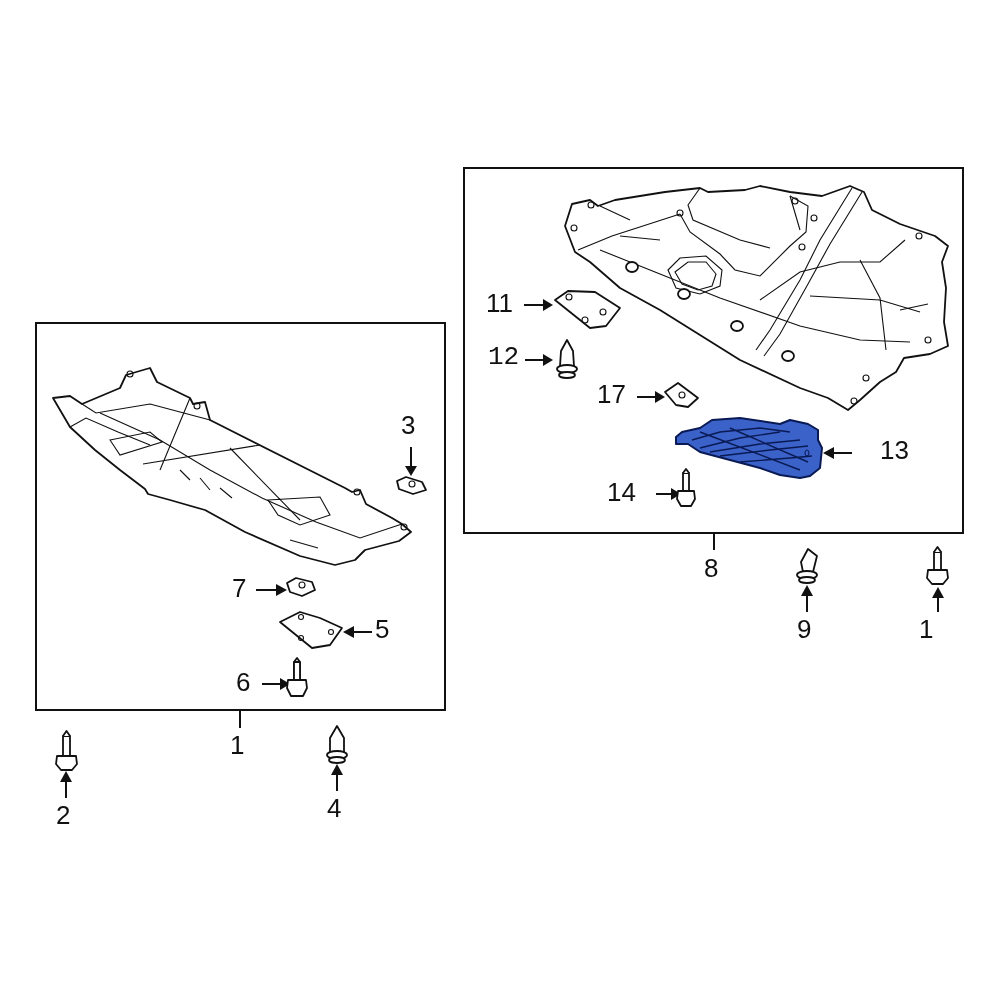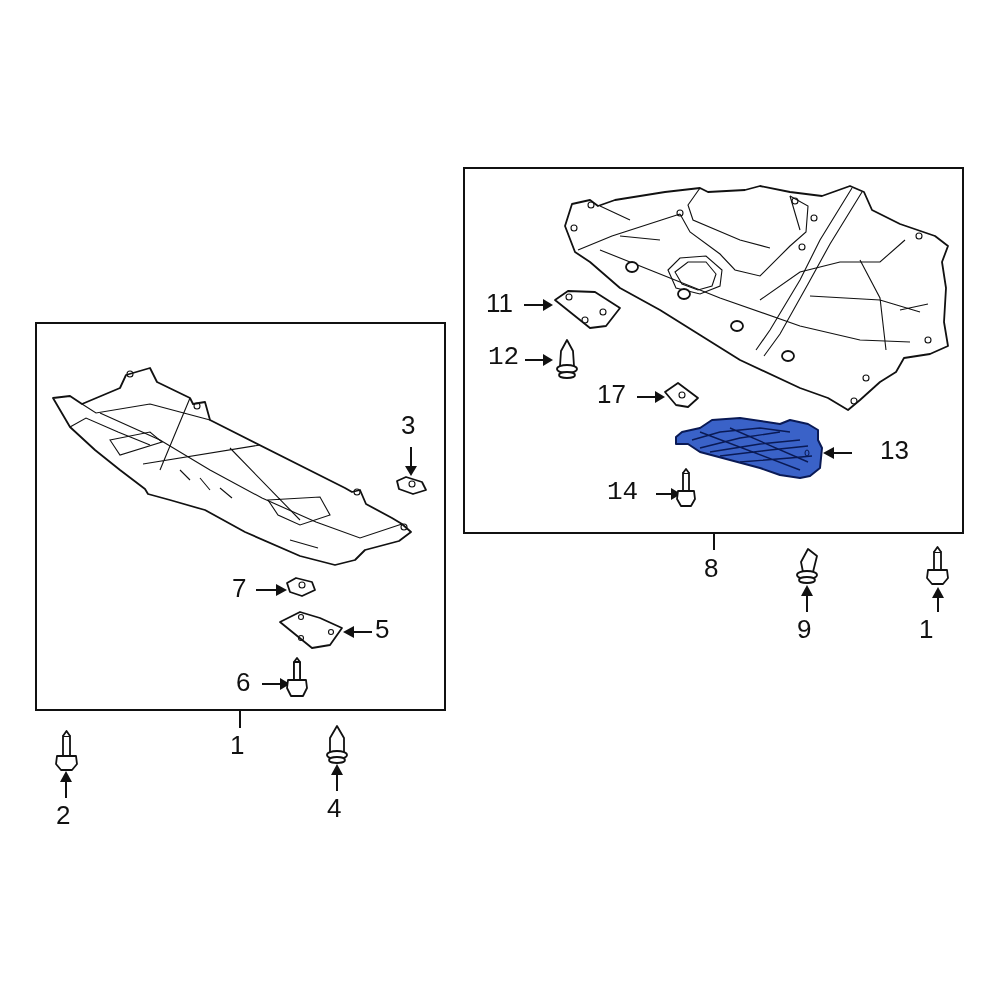--- a/index.html
+++ b/index.html
@@ -183,15 +183,15 @@
   <span class="callout" style="left:327px; top:795px;">4</span>
   <span class="callout" style="left:375px; top:616px;">5</span>
   <span class="callout" style="left:236px; top:669px;">6</span>
   <span class="callout" style="left:232px; top:575px;">7</span>
   <span class="callout" style="left:704px; top:555px;">8</span>
   <span class="callout" style="left:797px; top:616px;">9</span>
   <span class="callout" style="left:919px; top:616px;">1</span>
   <span class="callout" style="left:486px; top:290px;">11</span>
   <span class="callout" style="left:488px; top:344px;font-family:Liberation Mono, monospace;">12</span>
   <span class="callout" style="left:880px; top:437px;">13</span>
-  <span class="callout" style="left:607px; top:479px;font-family:Liberation Mono, monospace;">14</span>
+  <span class="callout" style="left:607px; top:479px;">14</span>
   <span class="callout" style="left:597px; top:381px;">17</span>
 </div>
 
 </body></html>

